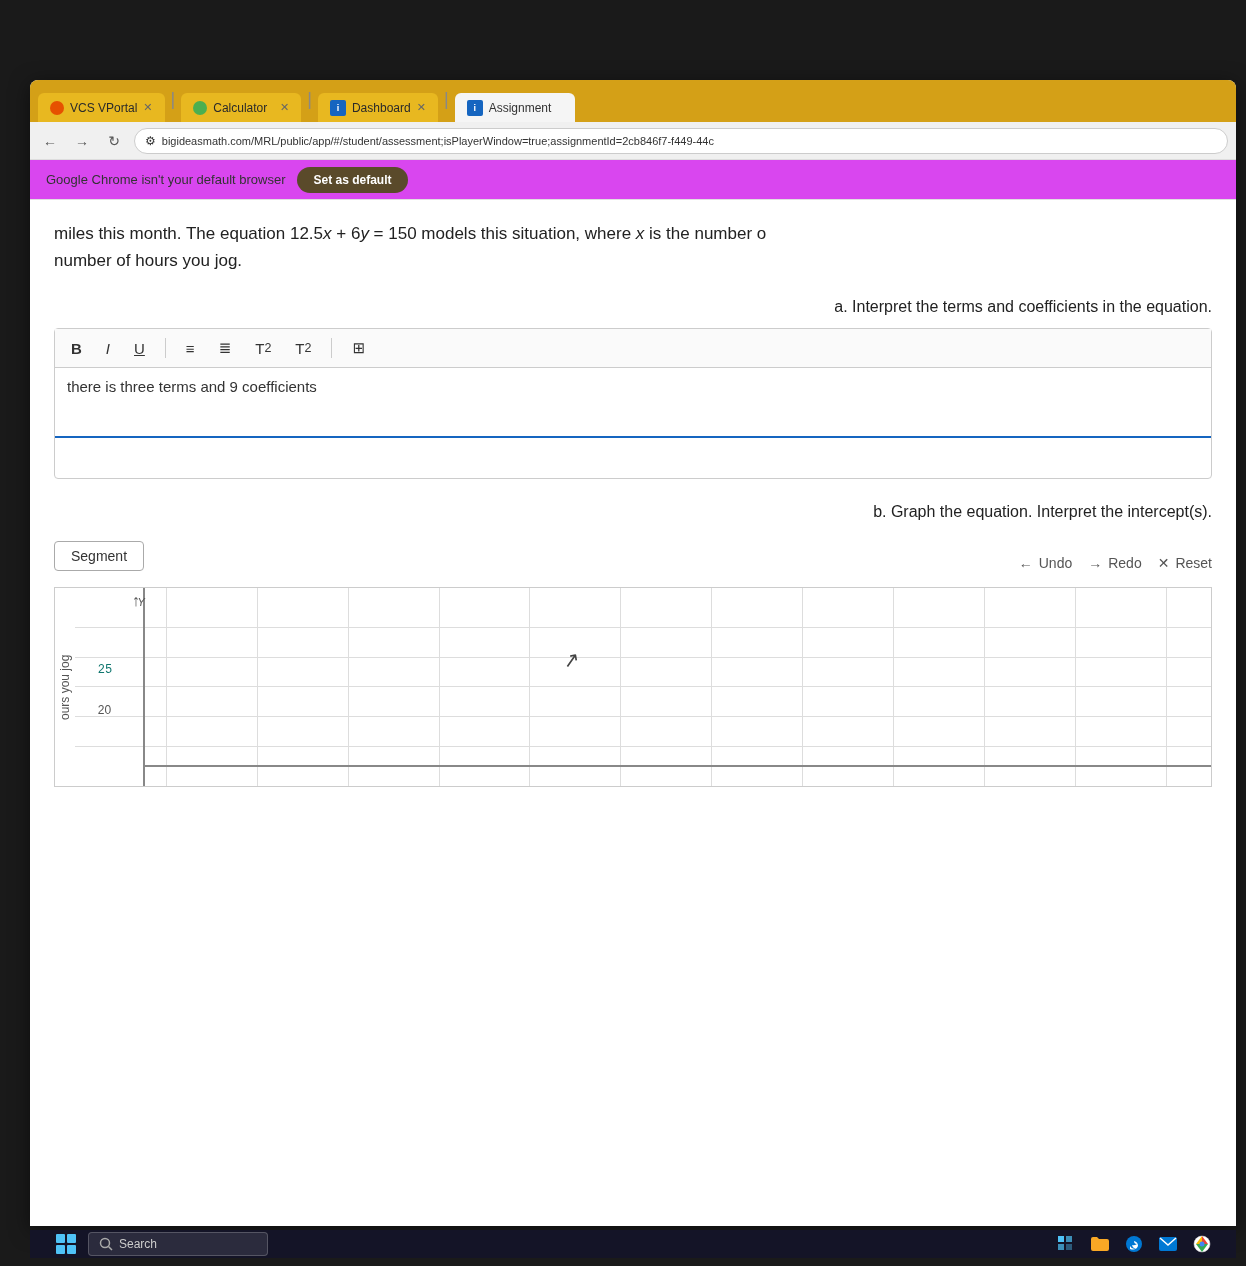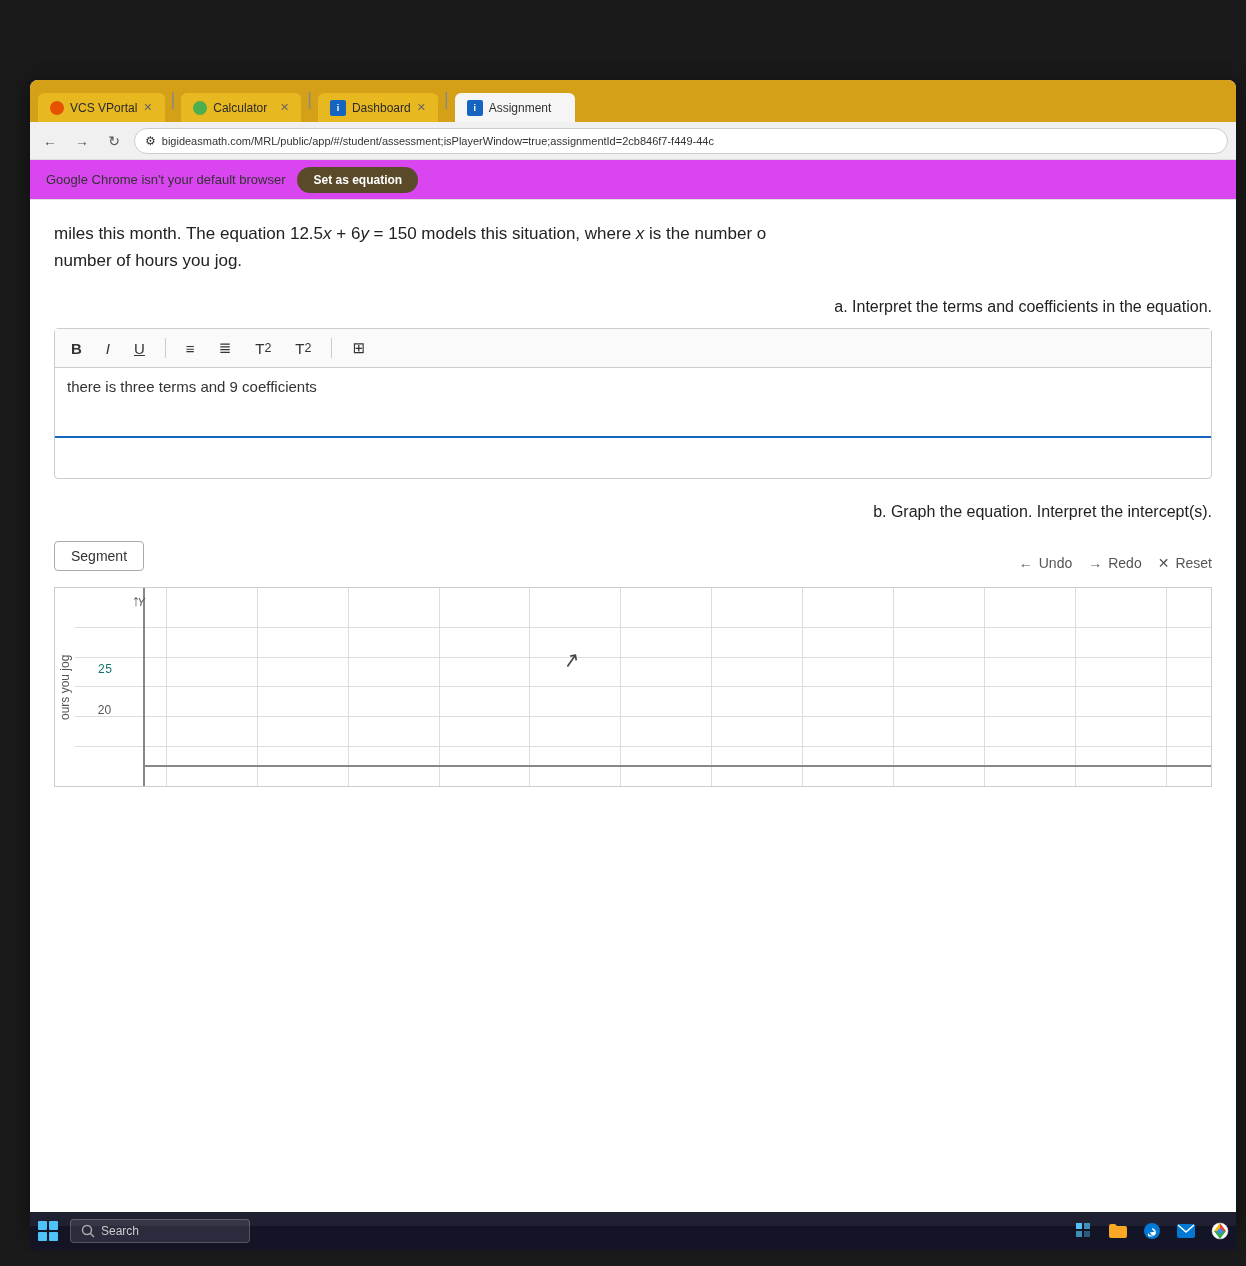--- a/index.html
+++ b/index.html
@@ -290,28 +290,28 @@
     .grid-line-v {
       position: absolute;
       top: 0; bottom: 0;
       width: 1px;
       background: #ddd;
     }
 
     
     .taskbar {
       position: absolute;
-      bottom: 16px;
+      bottom: 8px;
       left: 30px;
       right: 10px;
-      height: 38px;
+      height: 28px;
       background: rgba(20,20,40,0.95);
       display: flex;
       align-items: center;
-      padding: 0 4px;
+      padding: 0 22px;
       gap: 8px;
     }
 
     .taskbar-start {
       width: 28px;
       height: 28px;
       display: grid;
       grid-template-columns: 1fr 1fr;
       gap: 2px;
       padding: 4px;
@@ -412,21 +412,21 @@
     <div class="nav-btn">→</div>
     <div class="nav-btn">↻</div>
     <div class="url-bar">
       <span class="url-icon">⚙</span>
       <span>bigideasmath.com/MRL/public/app/#/student/assessment;isPlayerWindow=true;assignmentId=2cb846f7-f449-44c</span>
     </div>
   </div>
 
   <div class="notification-bar">
     <span>Google Chrome isn't your default browser</span>
-    <button class="set-default-btn">Set as equation</button>
+    <button class="set-default-btn">Set as default</button>
   </div>
 
   <div class="page-content">
 
     <div class="problem-text">
       <p>
         miles this month. The equation <span>12.5<em>x</em> + 6<em>y</em> = 150</span> models this situation, where <em>x</em> is the number o
       </p>
       <p>number of hours you jog.</p>
     </div>

